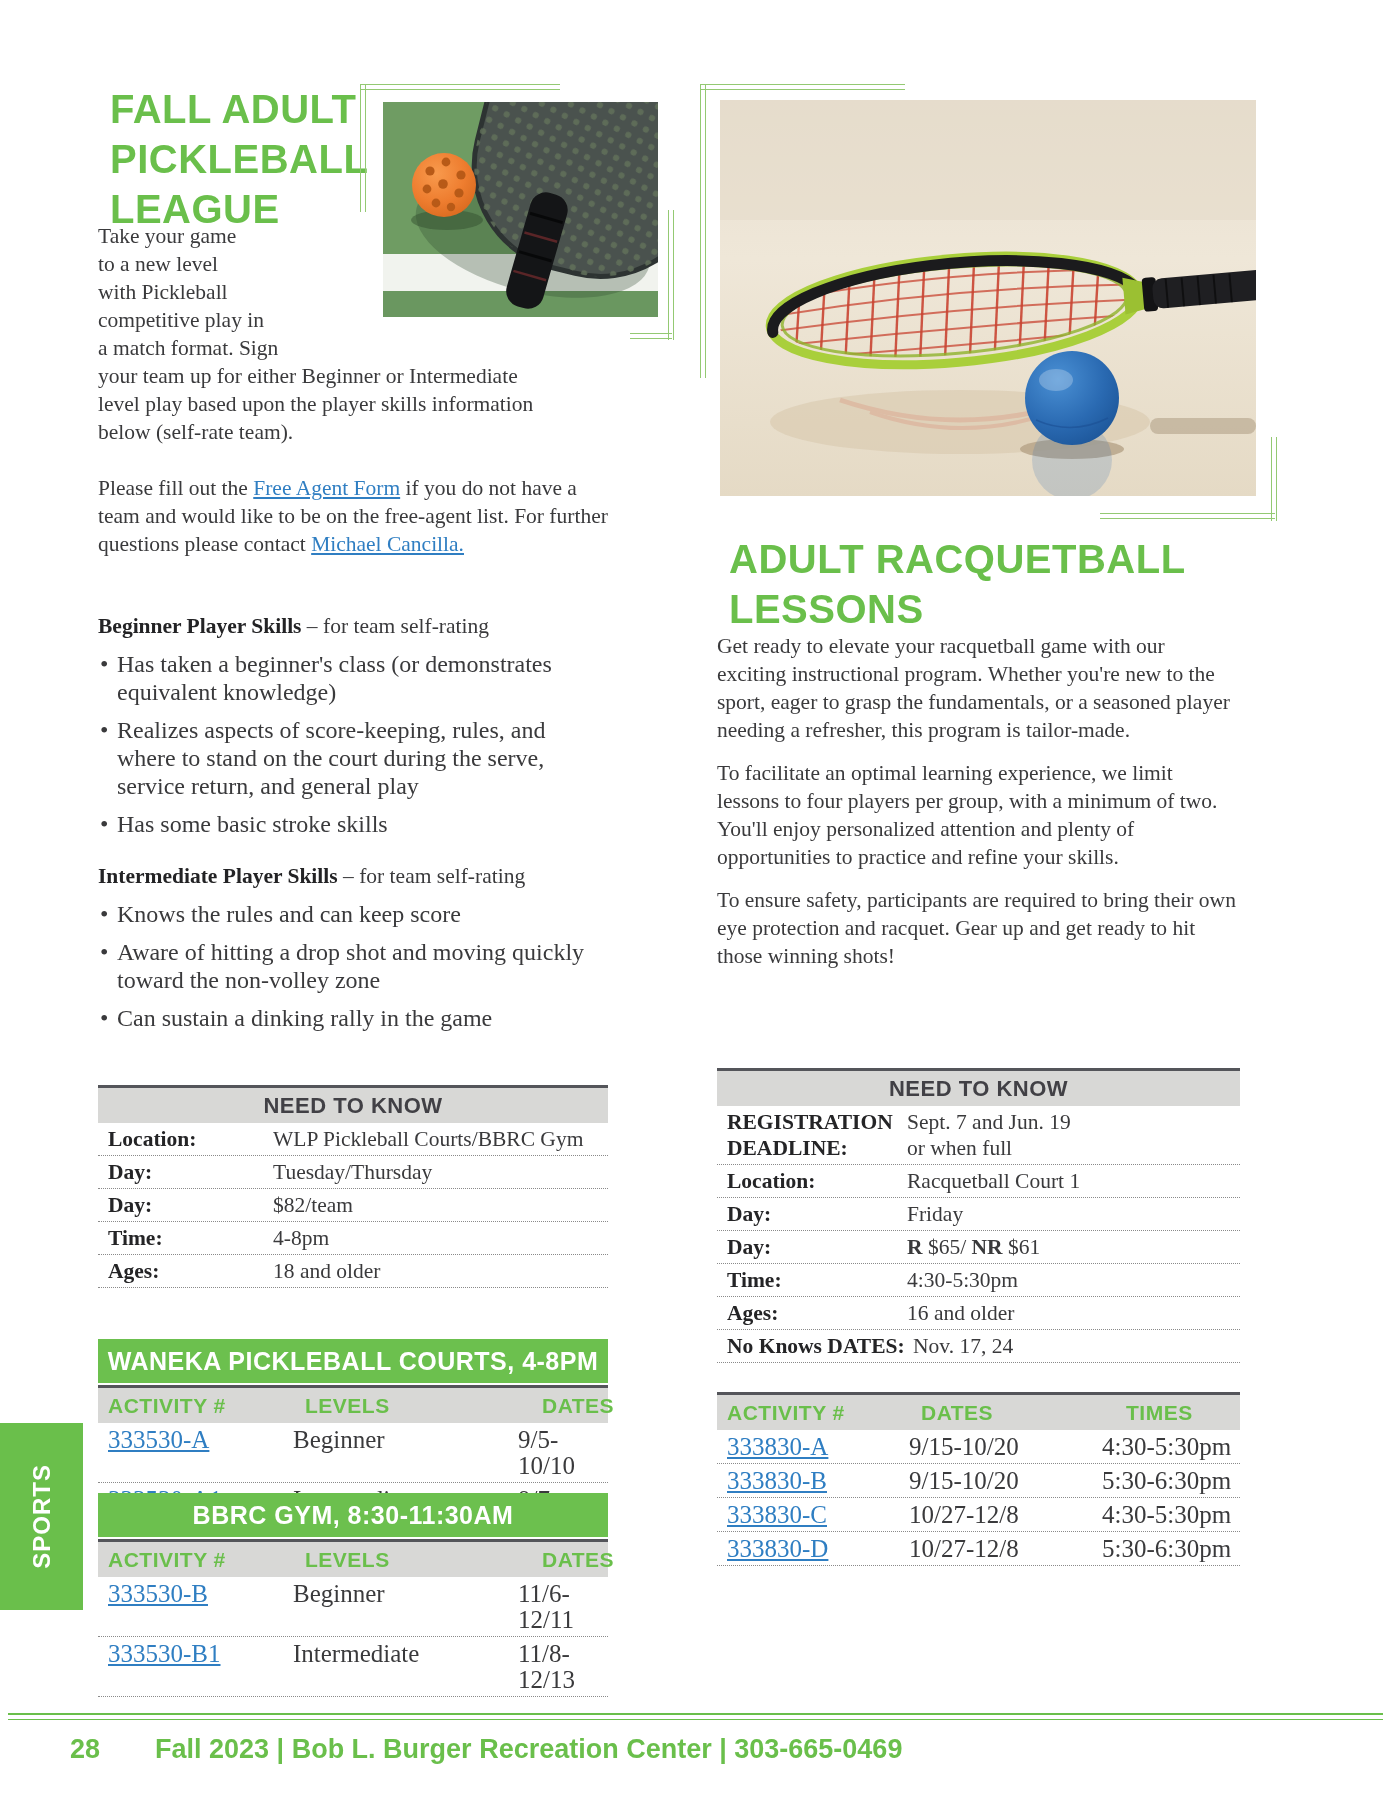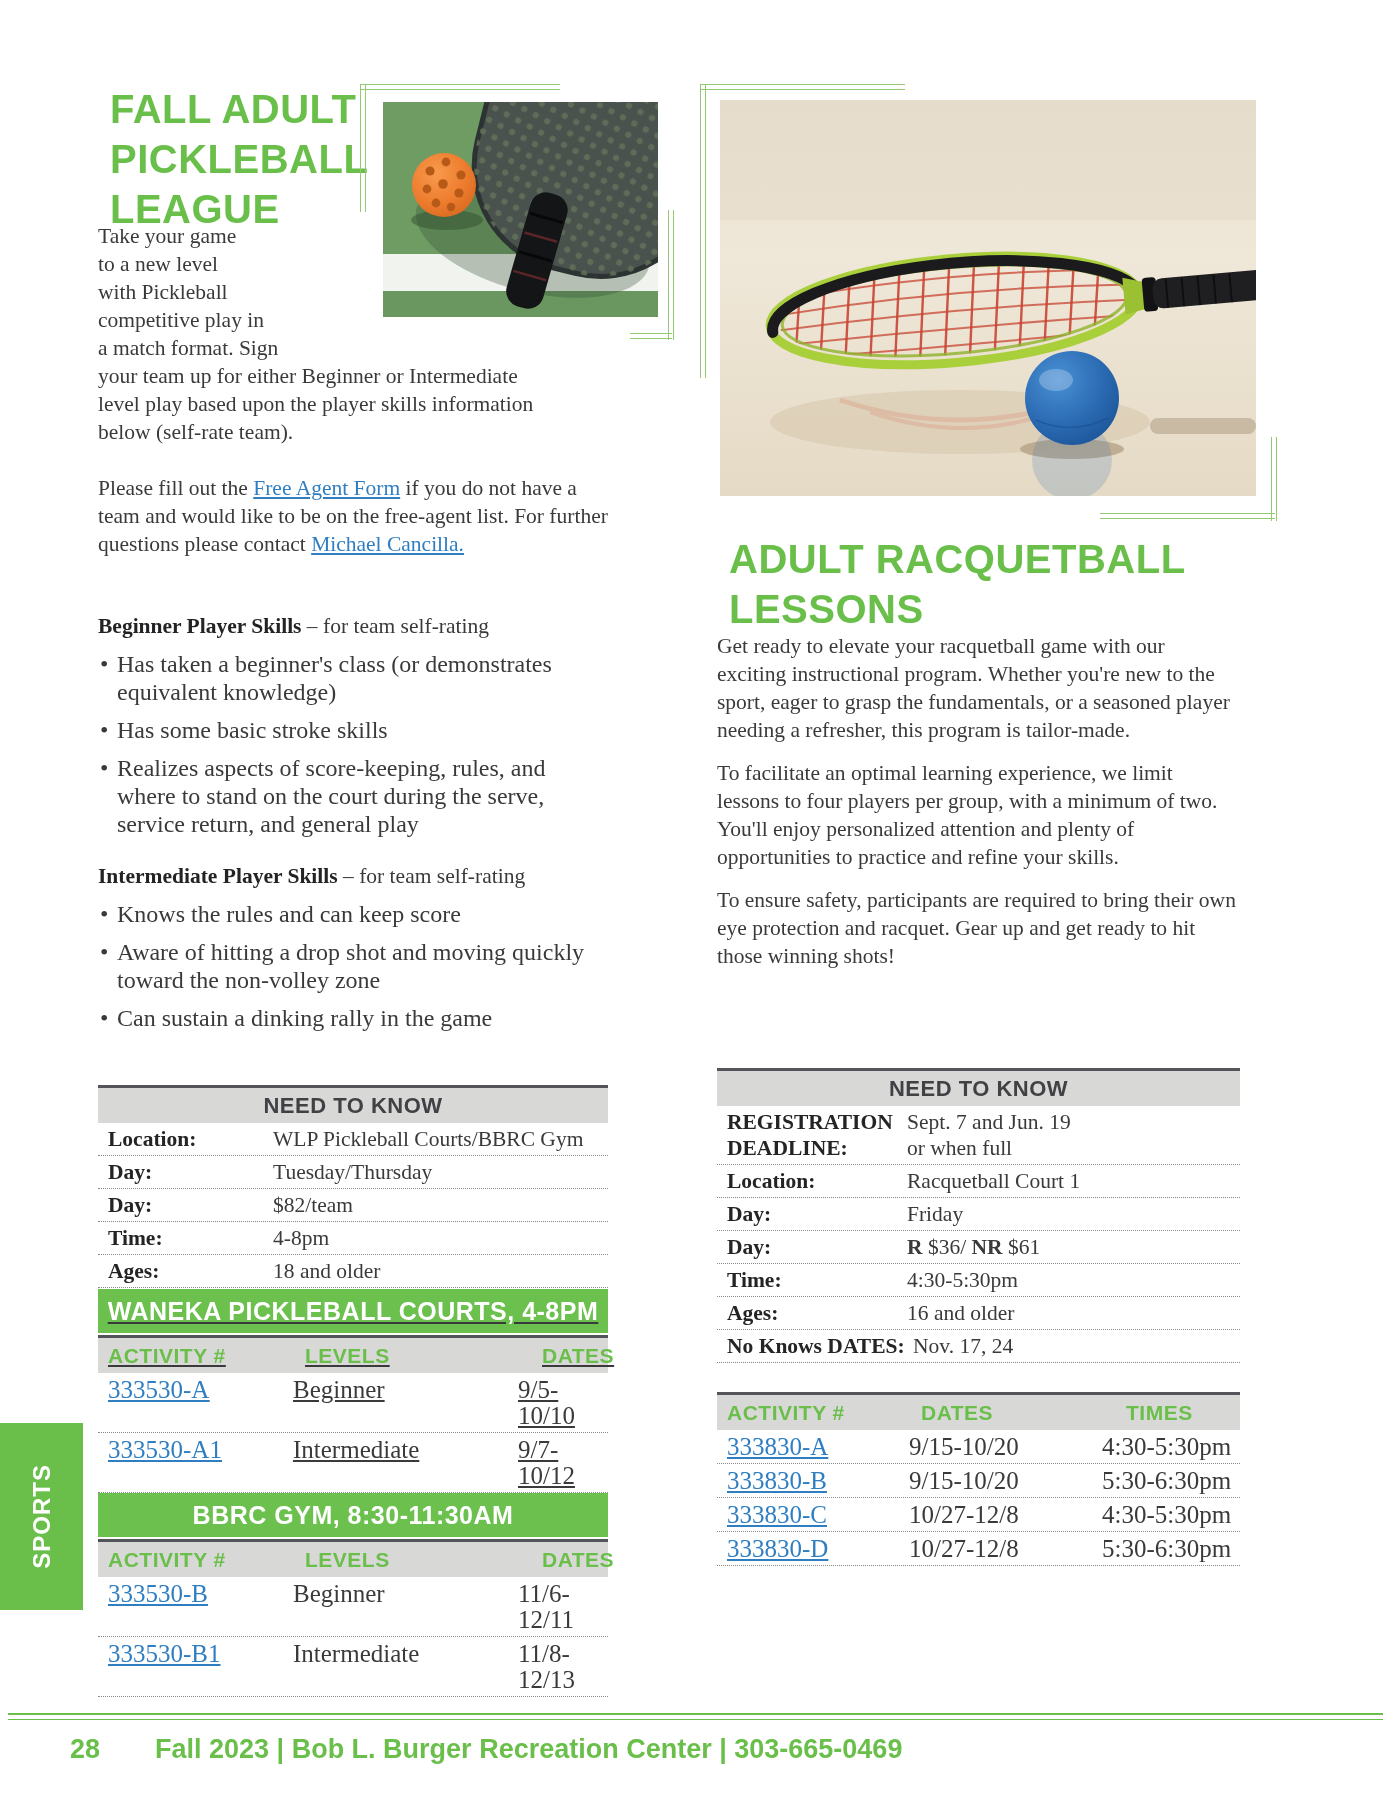--- a/index.html
+++ b/index.html
@@ -57,21 +57,21 @@
   .dl-v { position:absolute; width:4px; border-left:1.5px solid #94c973; border-right:1.5px solid #94c973; }
 
   
   .abs { position:absolute; }
   #left-title    { left:98px;  top:72px;  width:310px; }
   #photo-left    { left:383px; top:102px; width:275px; height:215px; }
   #left-intro    { left:98px;  top:222px; width:512px; }
   #left-para2    { left:98px;  top:474px; width:512px; }
   #left-skills   { left:98px;  top:612px; width:512px; }
   #ntk-left      { left:98px;  top:1085px; width:510px; }
-  #waneka        { left:98px;  top:1289px; width:510px;text-decoration:underline; }
+  #waneka        { left:98px;  top:1339px; width:510px; }
   #bbrc          { left:98px;  top:1493px; width:510px; }
 
   #photo-right   { left:720px; top:100px; width:536px; height:396px; }
   #right-title   { left:717px; top:522px; width:523px; }
   #right-paras   { left:717px; top:632px; width:520px; }
   #ntk-right     { left:717px; top:1068px; width:523px; }
   #act-right     { left:717px; top:1390px; width:523px; }
 
   
   #sports-tab { left:0; top:1423px; width:83px; height:187px; background:#6abf4b;
@@ -152,22 +152,22 @@
 your team up for either Beginner or Intermediate
 level play based upon the player skills information
 below (self-rate team).</p>
 
   <p class="abs body-txt" id="left-para2"><span>Please fill out the </span><a class="link">Free Agent Form</a><span> if you do not have a team and would like to be on the free-agent list. For further questions please contact </span><a class="link">Michael Cancilla.</a></p>
 
   <div class="abs" id="left-skills">
     <p class="skills-h"><strong>Beginner Player Skills</strong><span> – for team self-rating</span></p>
     <ul class="bullets">
       <li>Has taken a beginner's class (or demonstrates equivalent knowledge)</li>
+      <li>Realizes aspects of score-keeping, rules, and where to stand on the court during the serve, service return, and general play</li>
       <li>Has some basic stroke skills</li>
-      <li>Realizes aspects of score-keeping, rules, and where to stand on the court during the serve, service return, and general play</li>
     </ul>
     <p class="skills-h"><strong>Intermediate Player Skills</strong><span> – for team self-rating</span></p>
     <ul class="bullets">
       <li>Knows the rules and can keep score</li>
       <li>Aware of hitting a drop shot and moving quickly toward the non-volley zone</li>
       <li>Can sustain a dinking rally in the game</li>
     </ul>
   </div>
 
   <div class="abs ntk tbl-left" id="ntk-left">
@@ -331,21 +331,21 @@
     <div class="ntk-row">
       <span class="ntk-label">Location:</span>
       <span class="ntk-value">Racquetball Court 1</span>
     </div>
     <div class="ntk-row">
       <span class="ntk-label">Day:</span>
       <span class="ntk-value">Friday</span>
     </div>
     <div class="ntk-row">
       <span class="ntk-label">Day:</span>
-      <span class="ntk-value"><strong>R</strong><span> $36/ </span><strong>NR</strong><span> $61</span></span>
+      <span class="ntk-value"><strong>R</strong><span> $65/ </span><strong>NR</strong><span> $61</span></span>
     </div>
     <div class="ntk-row">
       <span class="ntk-label">Time:</span>
       <span class="ntk-value">4:30-5:30pm</span>
     </div>
     <div class="ntk-row">
       <span class="ntk-label">Ages:</span>
       <span class="ntk-value">16 and older</span>
     </div>
     <div class="ntk-row">

